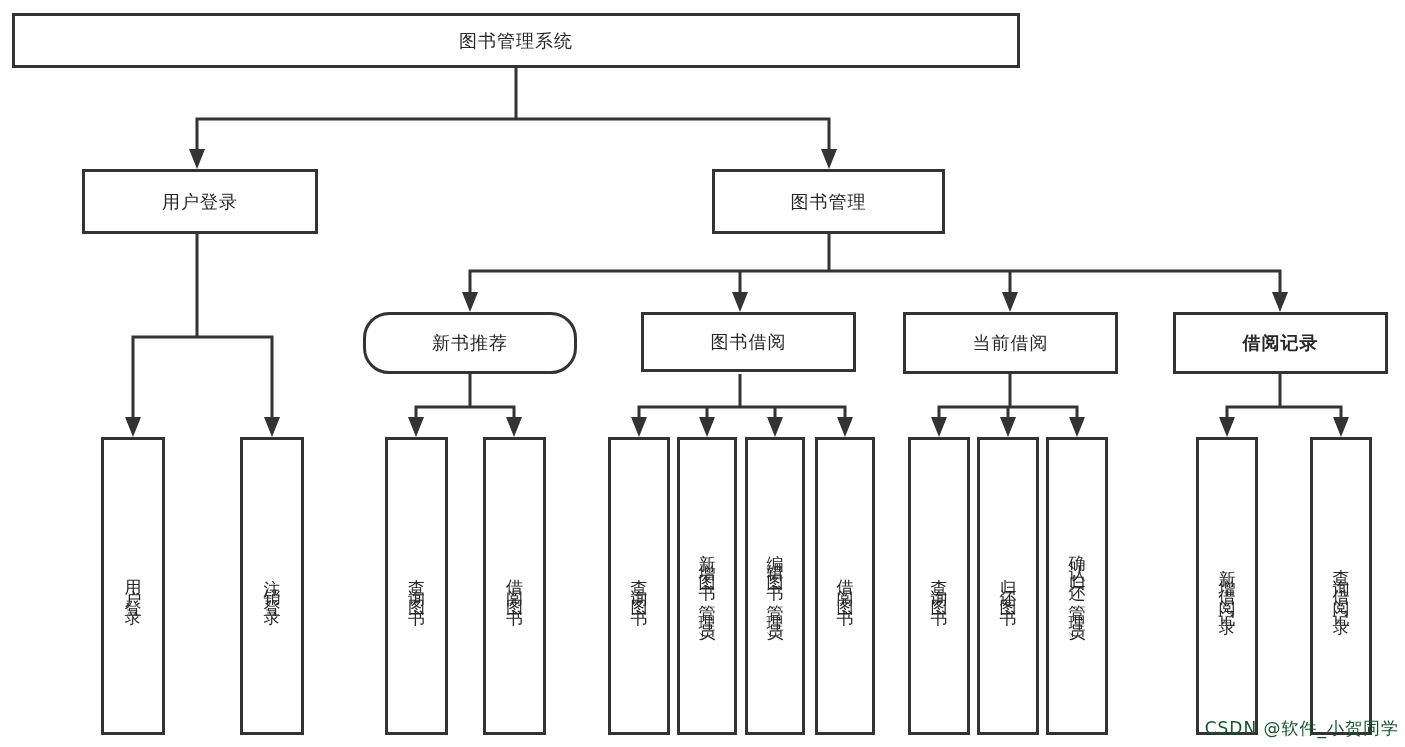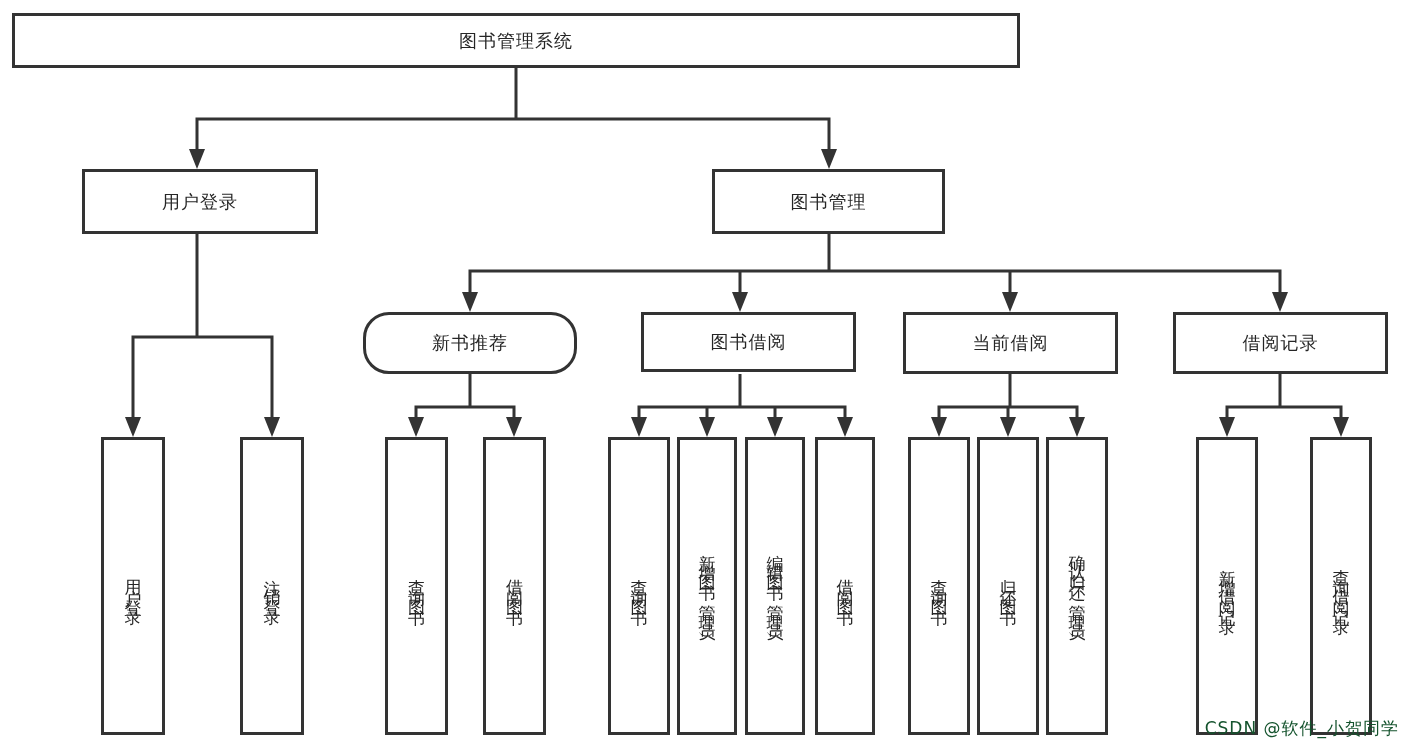--- a/index.html
+++ b/index.html
@@ -118,21 +118,21 @@
 
   <div class="hbox" style="left:363px;top:312px;width:214px;height:62px;border-radius:26px;">
     <span>新书推荐</span>
   </div>
   <div class="hbox" style="left:633px;top:312px;width:215px;height:60px;margin-left:8px;">
     <span>图书借阅</span>
   </div>
   <div class="hbox" style="left:903px;top:312px;width:215px;height:62px;">
     <span>当前借阅</span>
   </div>
-  <div class="hbox" style="left:1173px;top:312px;width:215px;height:62px;">
+  <div class="hbox" style="left:1173px;top:312px;width:215px;height:62px;font-weight:bold;">
     <span>借阅记录</span>
   </div>
 
   <div class="leaf" style="left:101px;width:64px;">
     <span class="vtext">用户登录</span>
   </div>
   <div class="leaf" style="left:240px;width:64px;">
     <span class="vtext">注销登录</span>
   </div>
 

